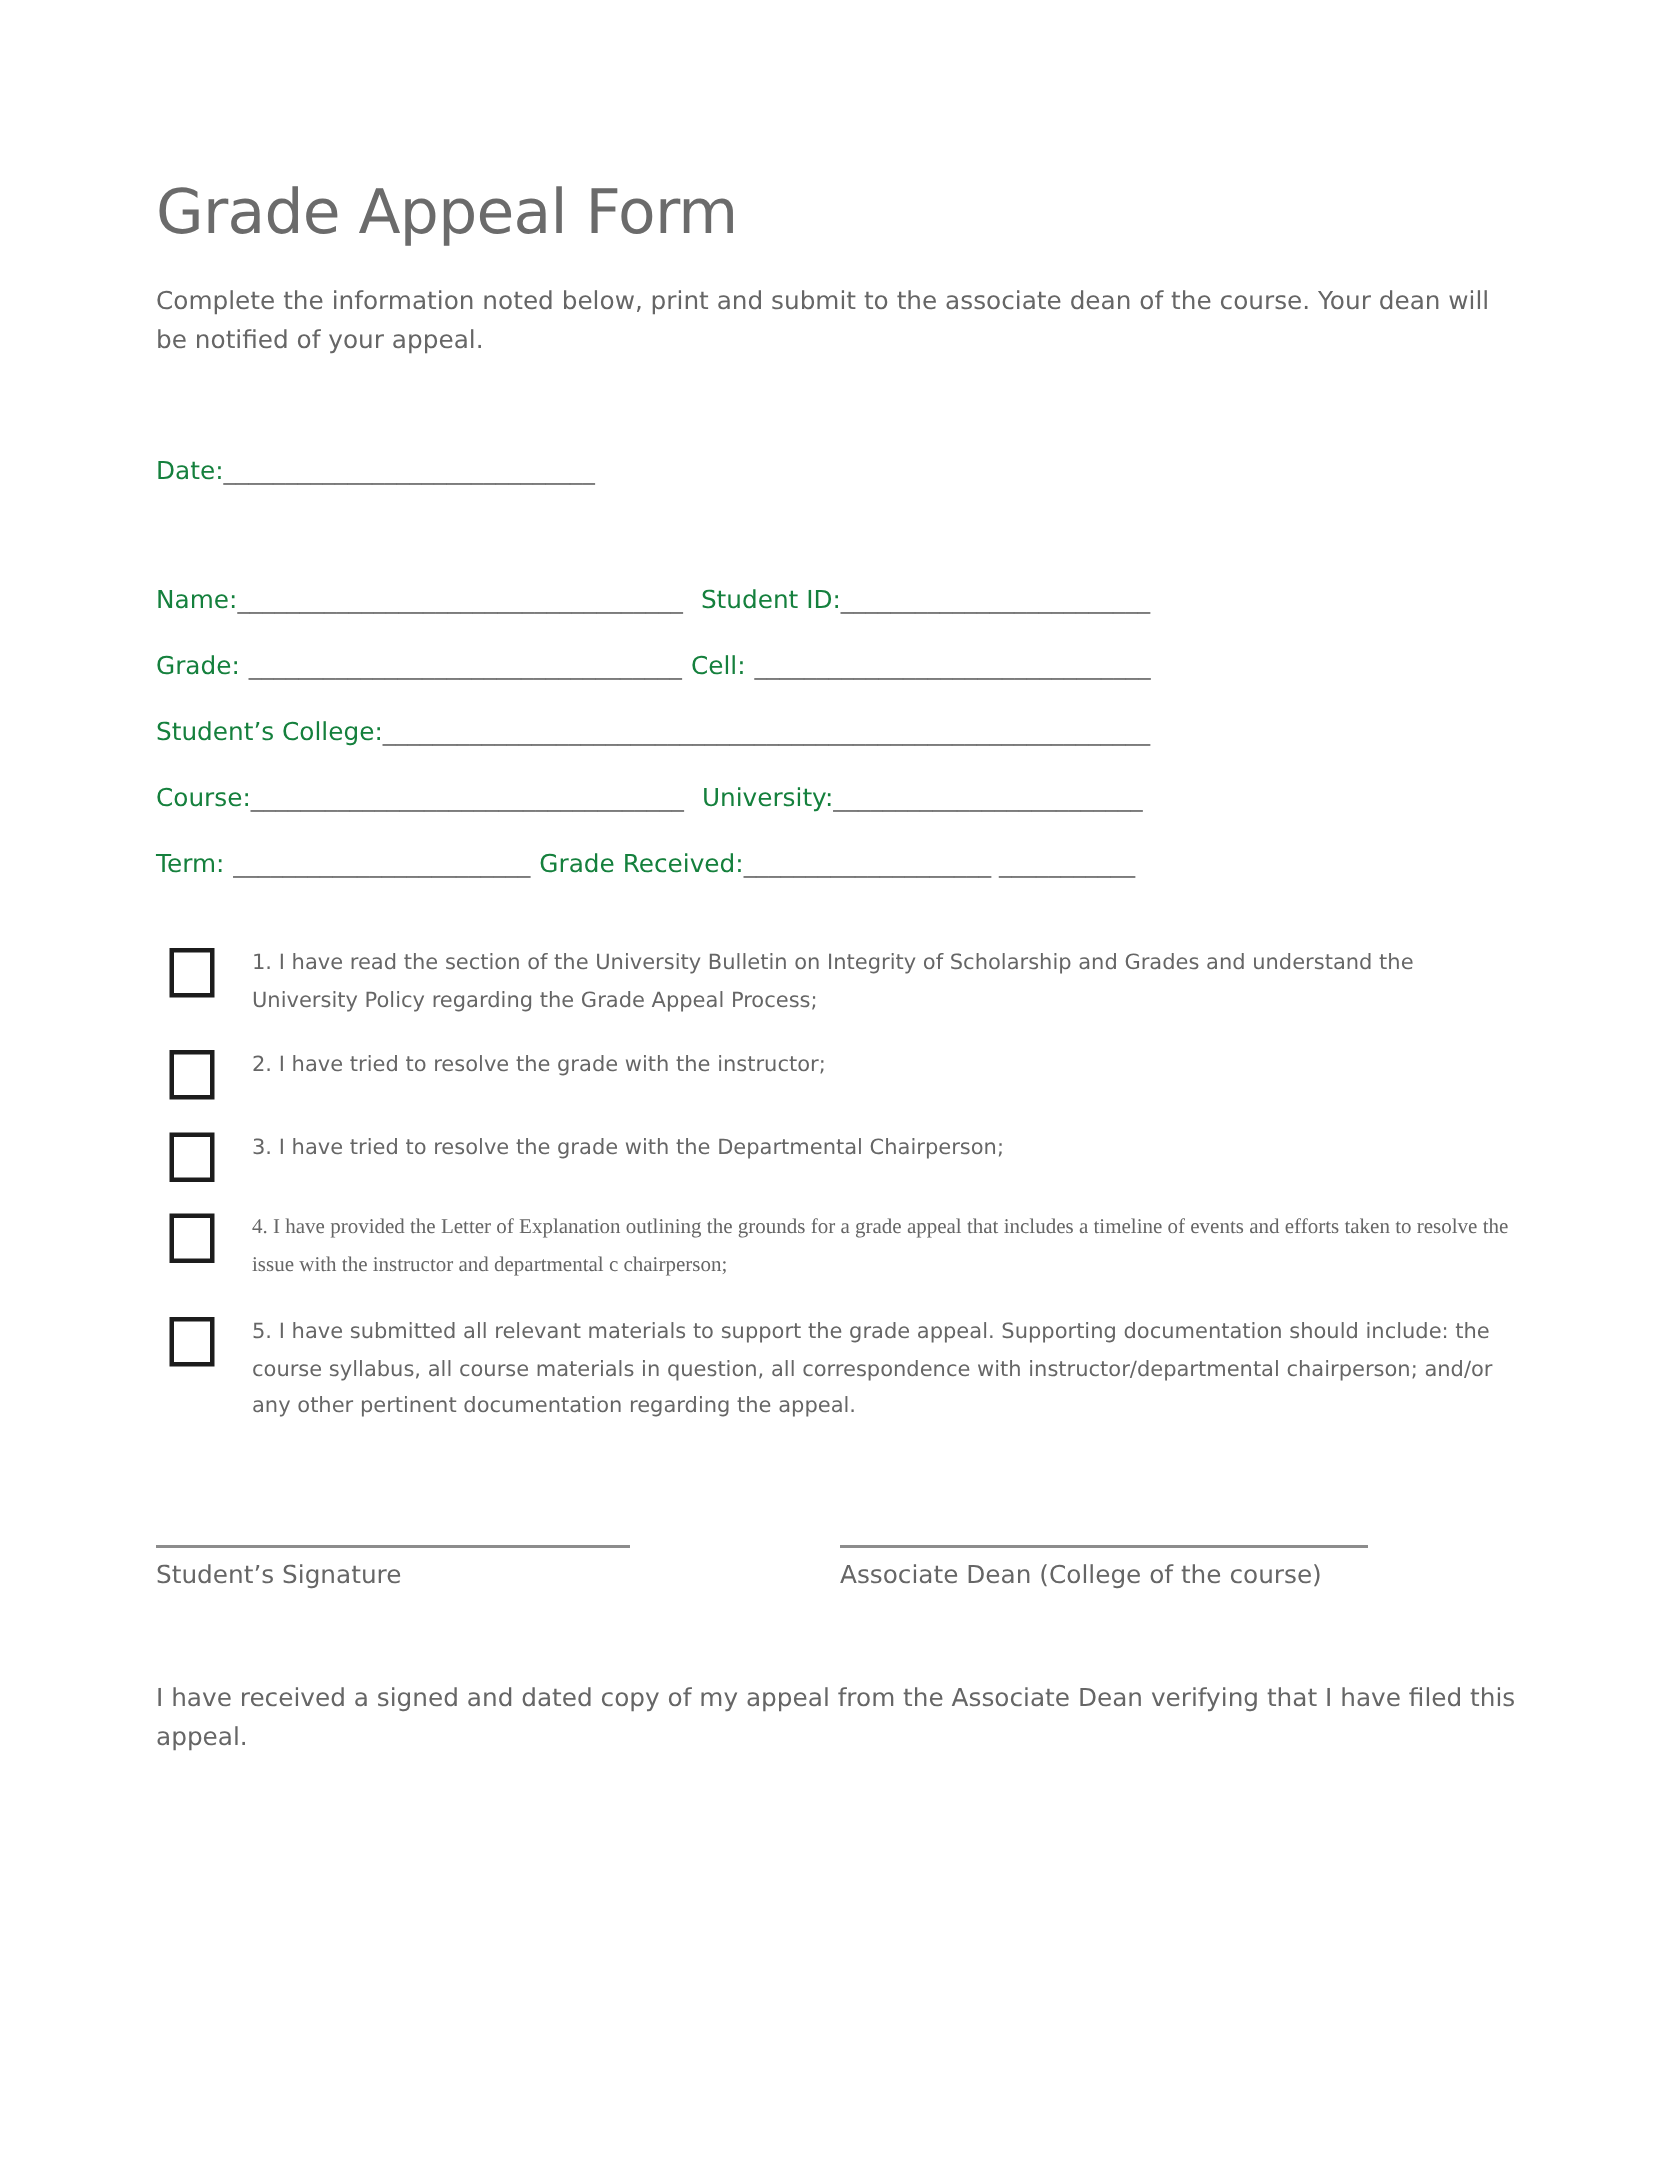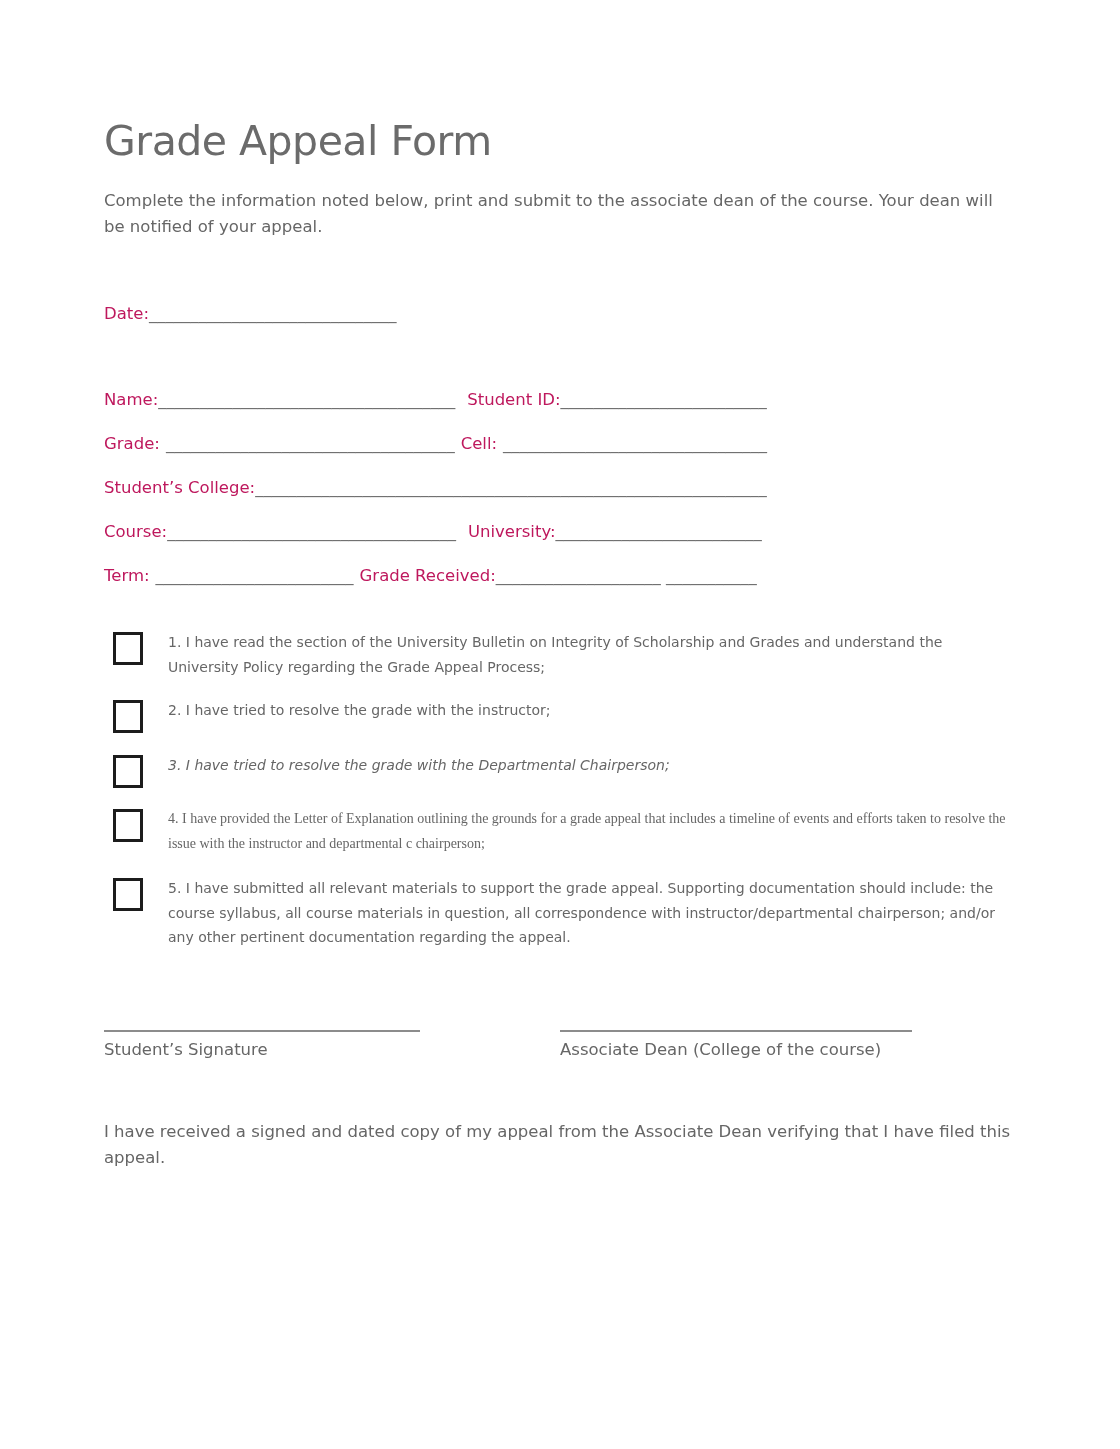--- a/index.html
+++ b/index.html
@@ -30,32 +30,32 @@
     max-width: 905px;
   }
   .field-row {
     white-space: nowrap;
     font-size: 16.5px;
     line-height: 26px;
   }
   .row-date    { margin-top: 61px; }
   .row-name    { margin-top: 60px; }
   .row-email, .row-college, .row-course, .row-term { margin-top: 18px; }
-  .flabel { color: #be185d; }
+  .flabel { color: #15803d; }
   .fline  { color: #6e6e6e; letter-spacing: 0; text-align: right; }
   .gap-sm { margin-left: 6px; }
   .gap-md { margin-left: 12px; }
   .checklist { margin-top: 41px; }
   .check-item {
     display: flex;
     align-items: flex-start;
   }
   .ci-1 { margin-bottom: 19px; }
   .ci-2 { margin-bottom: 20px; }
-  .ci-3 { margin-bottom: 19px; font-style: italic; }
+  .ci-3 { margin-bottom: 19px; }
   .ci-4 { margin-bottom: 20px; font-family: Liberation Serif, serif; }
   .checkbox {
     flex: 0 0 auto;
     width: 30px;
     height: 33px;
     border: 3px solid #1c1c1c;
     background: #ffffff;
     margin-left: 9px;
     margin-right: 25px;
     margin-top: 2px;

